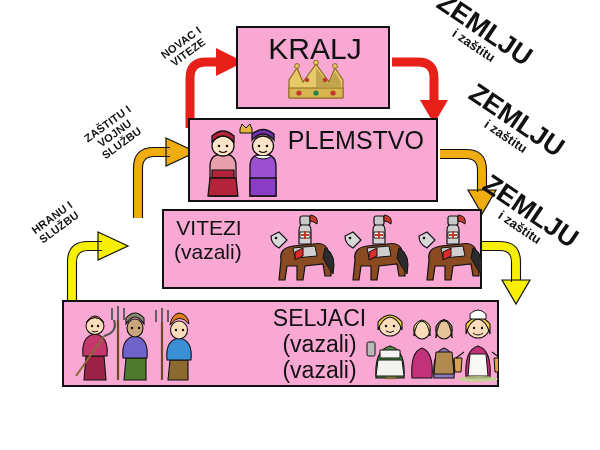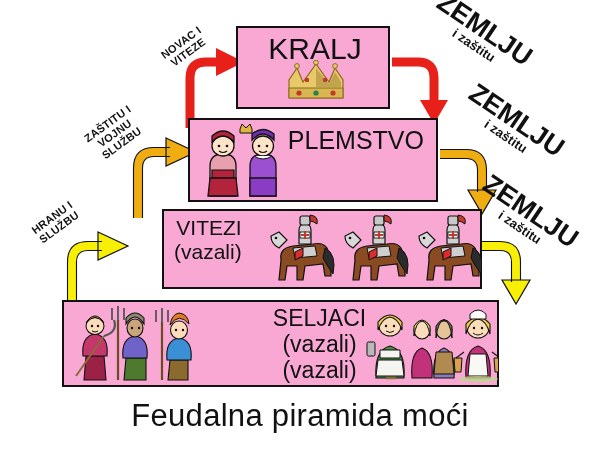--- a/index.html
+++ b/index.html
@@ -301,15 +301,14 @@
   <div class="caption cap-big" id="cap-zemlju2">
     <span class="big">ZEMLJU</span>
     <span class="small">i zaštitu</span>
   </div>
 
   <div class="caption cap-big" id="cap-zemlju3">
     <span class="big">ZEMLJU</span>
     <span class="small">i zaštitu</span>
   </div>
 
-  <div id="title">Feudalna piramida moći</div>
 
 </div>
 
 </body></html>

